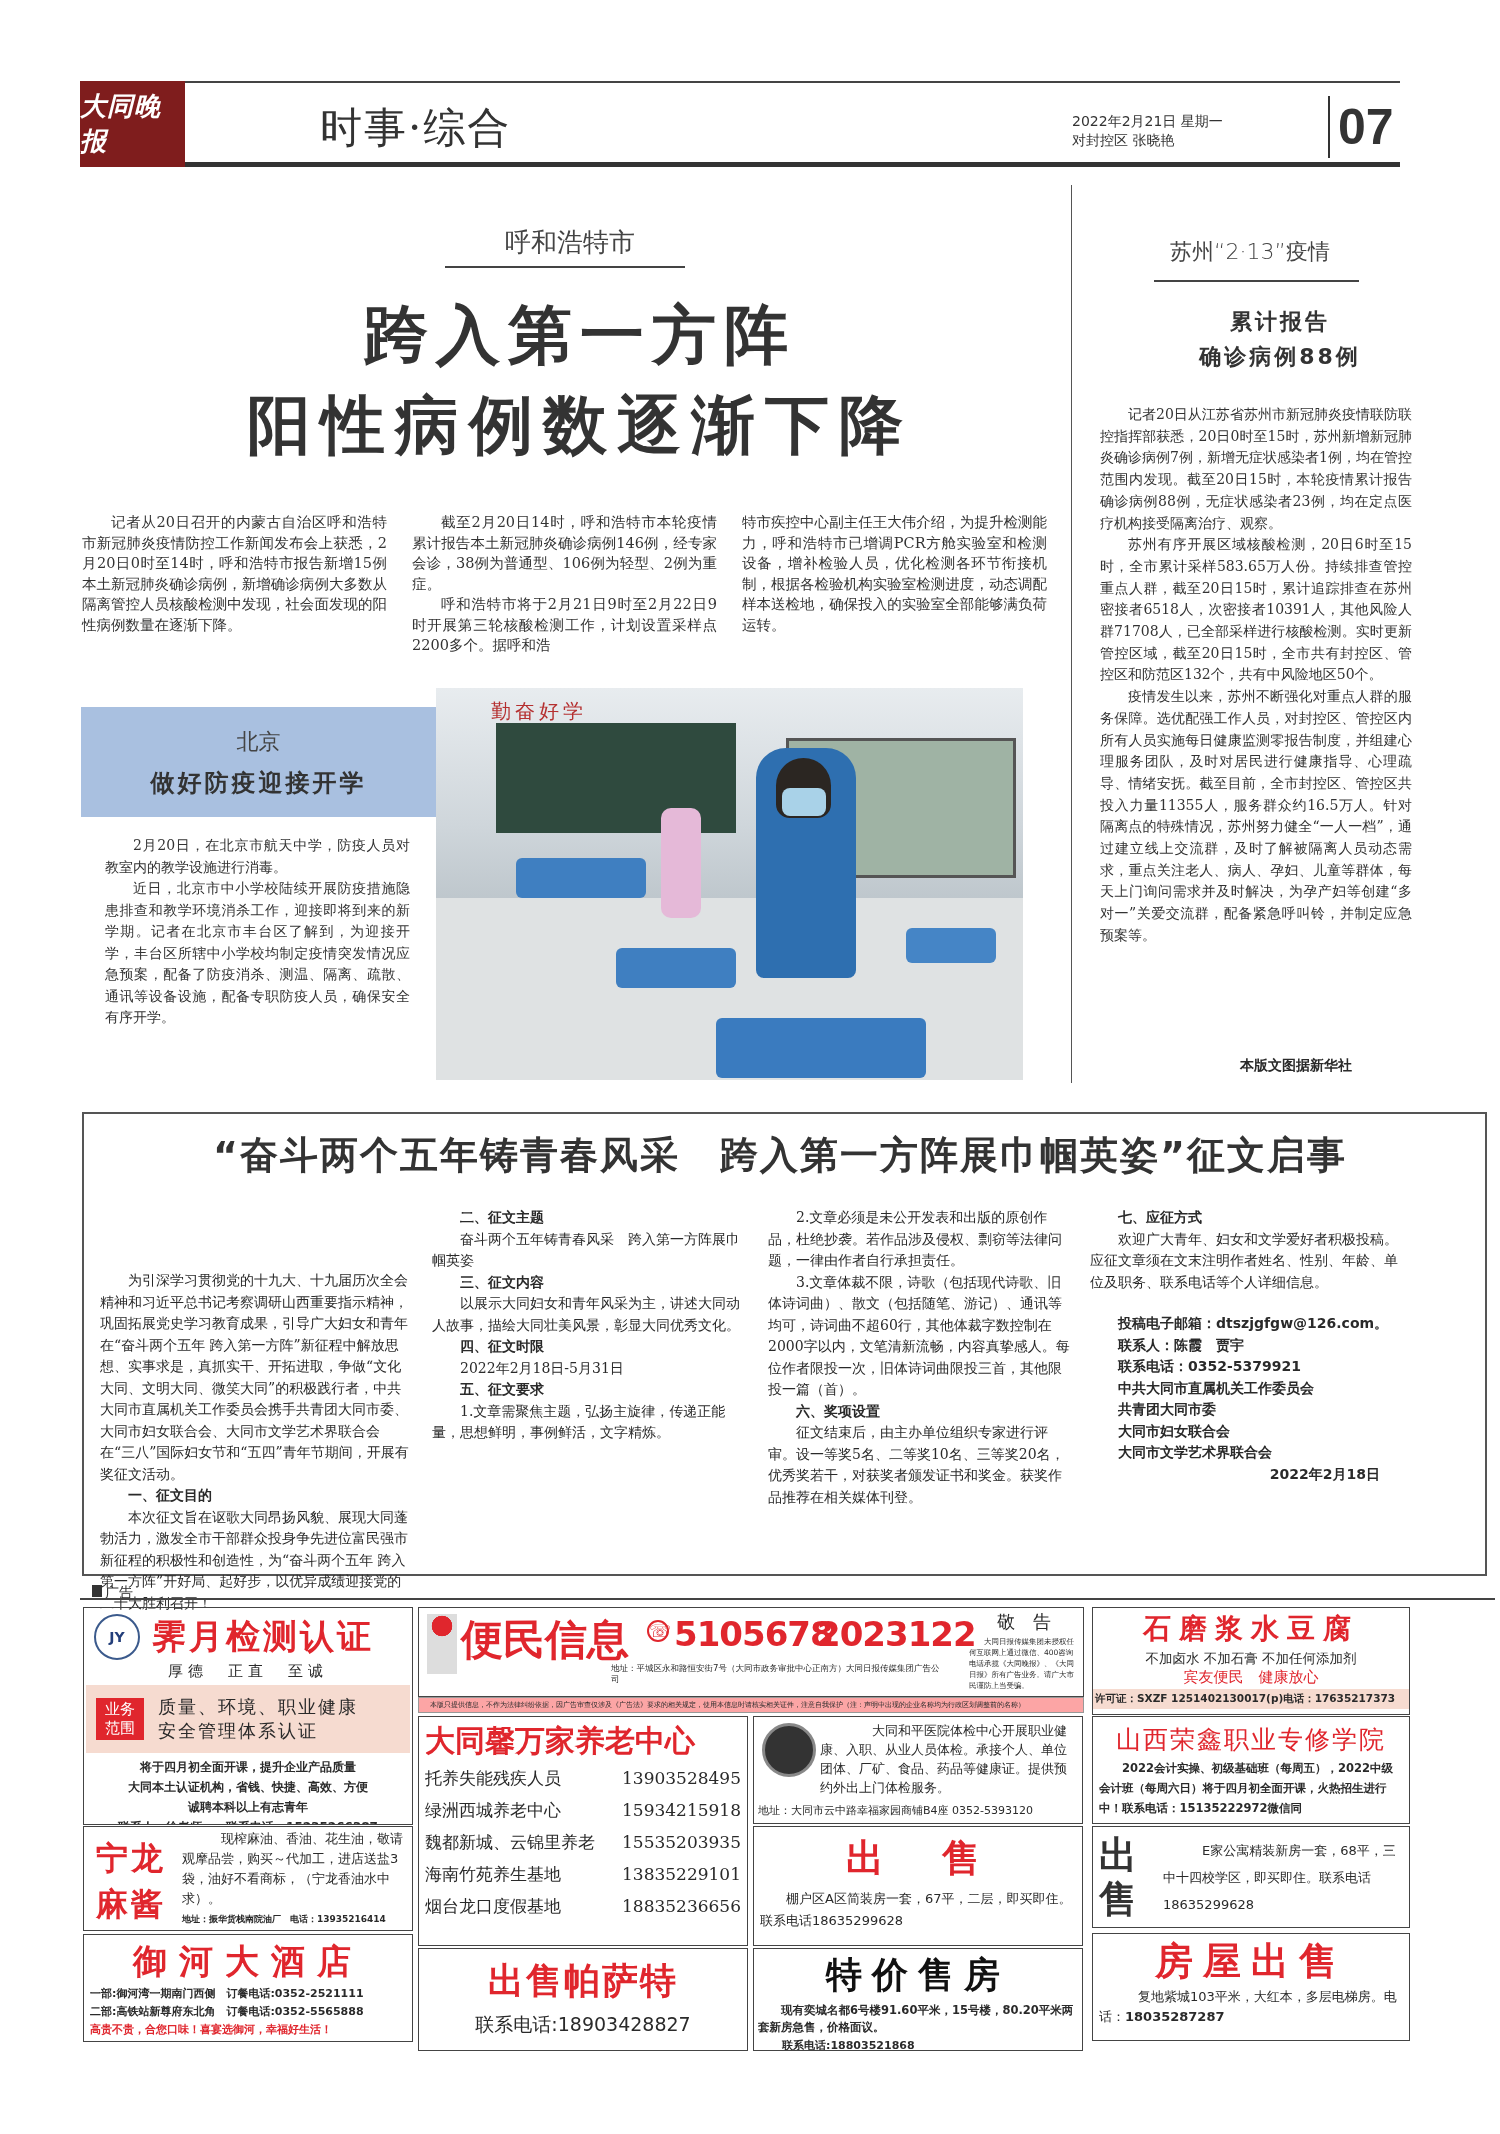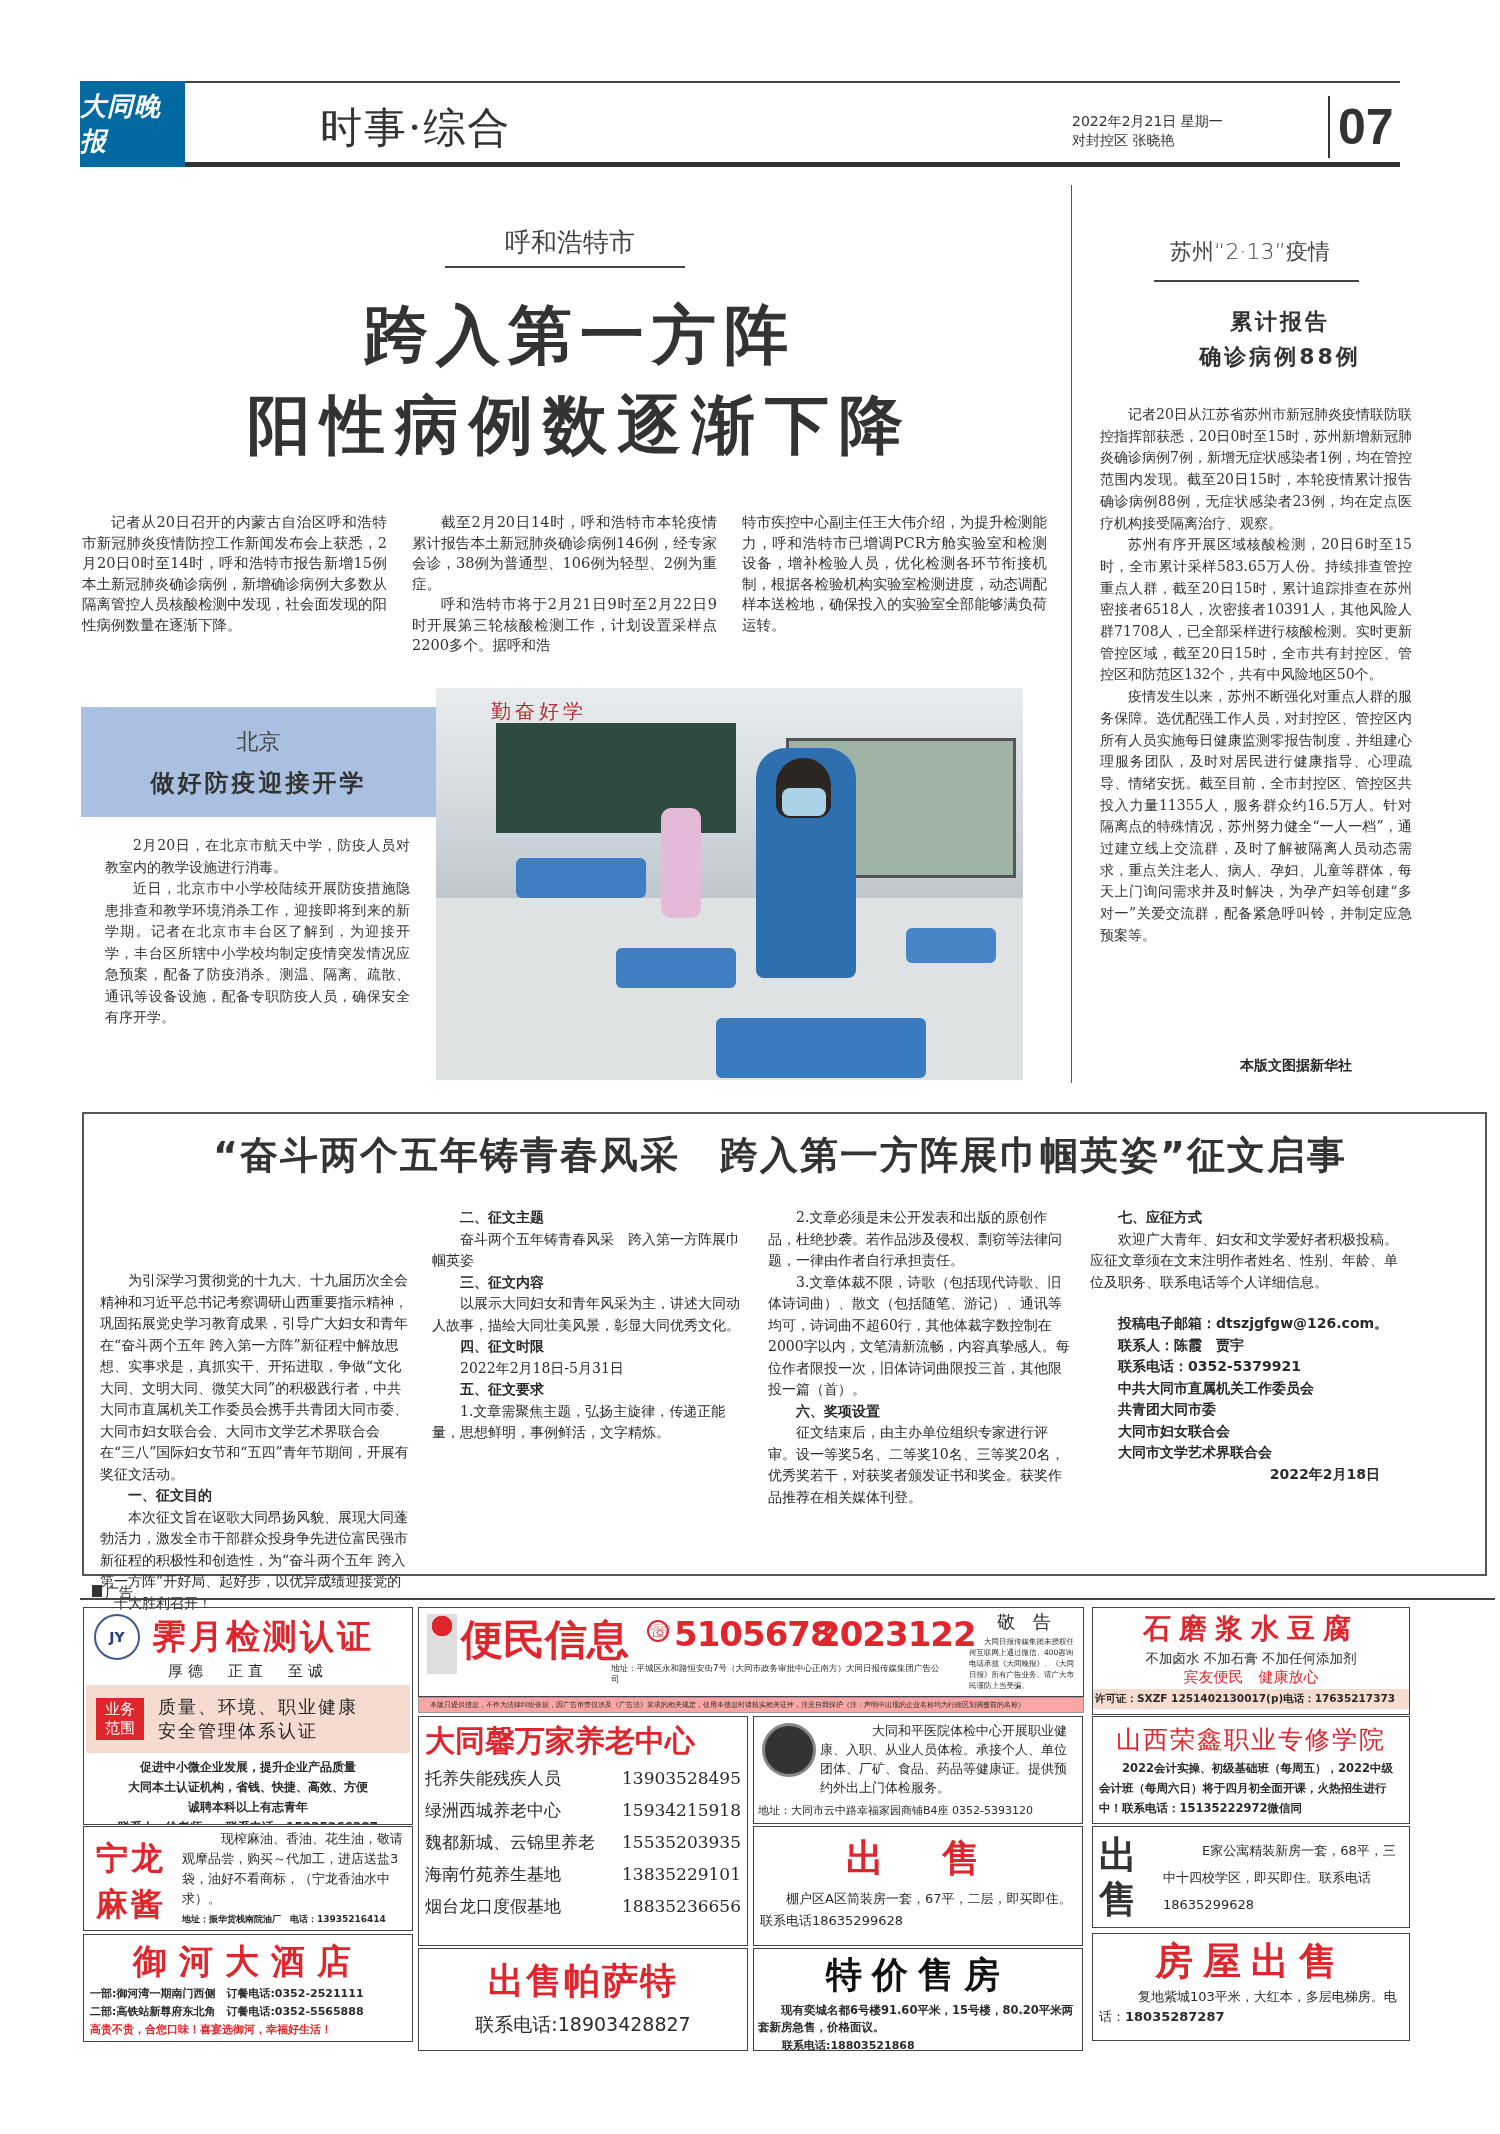--- a/index.html
+++ b/index.html
@@ -1,19 +1,19 @@
 <!DOCTYPE html>
 <html><head>
 <meta charset="utf-8">
 <style>
   * { box-sizing: border-box; margin: 0; padding: 0; }
   body { width: 1500px; height: 2134px; background: #fff; font-family: "DejaVu Serif", serif; color: #2a2a2a; position: relative; overflow: hidden; }
   .abs { position: absolute; }
   
-  .masthead { left: 80px; top: 81px; width: 105px; height: 86px; background: #0369a1; color: #fff; display: flex; align-items: center; justify-content: center; font-family: Liberation Serif, serif; font-weight: bold; font-size: 26px; font-style: italic; letter-spacing: 1px; }
+  .masthead { left: 80px; top: 81px; width: 105px; height: 86px; background: #7f1d1d; color: #fff; display: flex; align-items: center; justify-content: center; font-family: Liberation Serif, serif; font-weight: bold; font-size: 26px; font-style: italic; letter-spacing: 1px; }
   .section-title { left: 320px; top: 100px; font-size: 42px; font-family: "DejaVu Serif", serif; color: #333; letter-spacing: 2px; }
   .header-topline { left: 185px; top: 81px; width: 1215px; height: 2px; background: #444; }
   .header-bottomline { left: 185px; top: 162px; width: 1215px; height: 5px; background: #333; }
   .header-date { left: 1072px; top: 112px; font-family: "DejaVu Sans", sans-serif; font-size: 14px; line-height: 19px; color: #333; }
   .header-vdiv { left: 1328px; top: 96px; width: 2px; height: 62px; background: #333; }
   .page-num { left: 1338px; top: 98px; font-family: "Liberation Sans", sans-serif; font-weight: bold; font-size: 50px; color: #333; }
   .col-vline { left: 1071px; top: 185px; width: 1px; height: 898px; background: #555; }
 
   .kicker { font-size: 26px; color: #444; text-align: center; font-family: "DejaVu Sans", sans-serif; font-weight: 200; }
   .kicker-line { height: 2px; background: #444; }
@@ -151,21 +151,21 @@
   </div>
   <div class="center" style="font-size:15px;letter-spacing:5px;margin-top:2px;">厚德　正直　至诚</div>
   <div style="background:#f6dbd0;display:flex;align-items:center;margin:4px 2px;padding:10px;">
     <div style="background:#e0262d;color:#fff;font-size:15px;width:48px;text-align:center;line-height:19px;padding:2px;">业务范围</div>
     <div style="margin-left:14px;font-size:18px;line-height:24px;letter-spacing:2px;">
       <div>质量、环境、职业健康</div>
       <div>安全管理体系认证</div>
     </div>
   </div>
   <div class="center" style="font-size:12px;font-weight:bold;line-height:20px;">
-    <div>促进中小微企业发展，提升企业产品质量</div>
+    <div>将于四月初全面开课，提升企业产品质量</div>
     <div>大同本土认证机构，省钱、快捷、高效、方便</div>
     <div>诚聘本科以上有志青年</div>
     <div>联系人：徐老师　　联系电话：15235266387</div>
   </div>
 </div>
 
 <div class="abs ad" style="left:418px;top:1607px;width:666px;height:90px;">
   <div style="position:absolute;left:8px;top:6px;width:30px;height:60px;background:radial-gradient(circle at 50% 20%, #e0262d 20%, #ddd 21%);"></div>
   <div class="red" style="position:absolute;left:42px;top:4px;font-size:42px;font-weight:bold;">便民信息</div>
   <div class="red" style="position:absolute;left:228px;top:12px;font-size:18px;font-weight:bold;border:2px solid #e0262d;border-radius:50%;width:22px;height:22px;line-height:18px;text-align:center;">☏</div>

